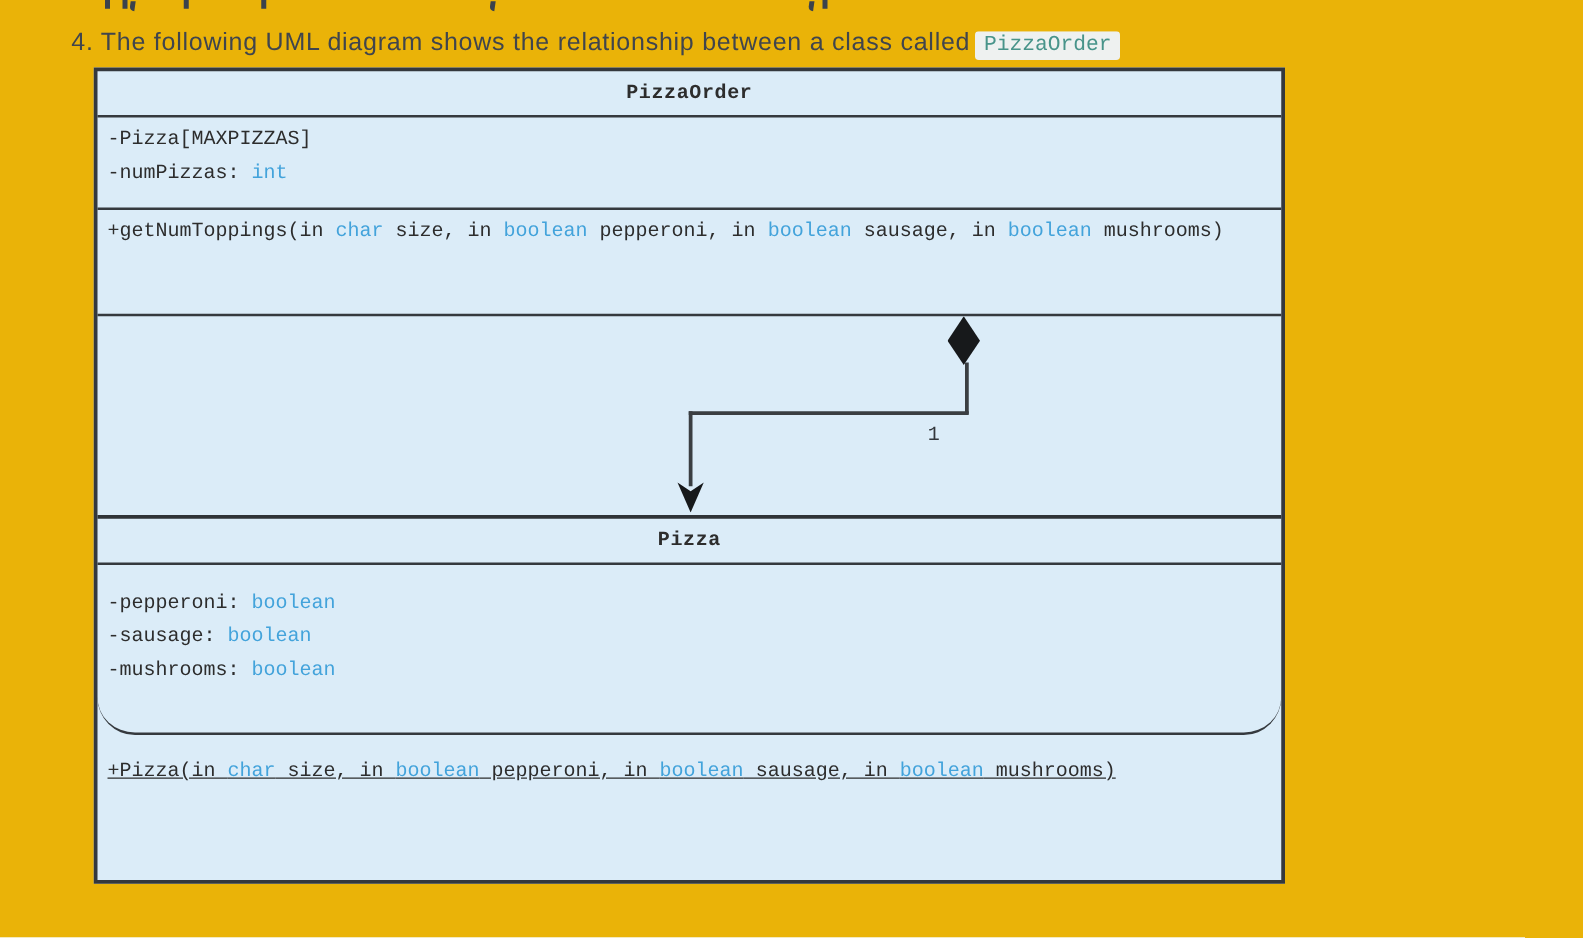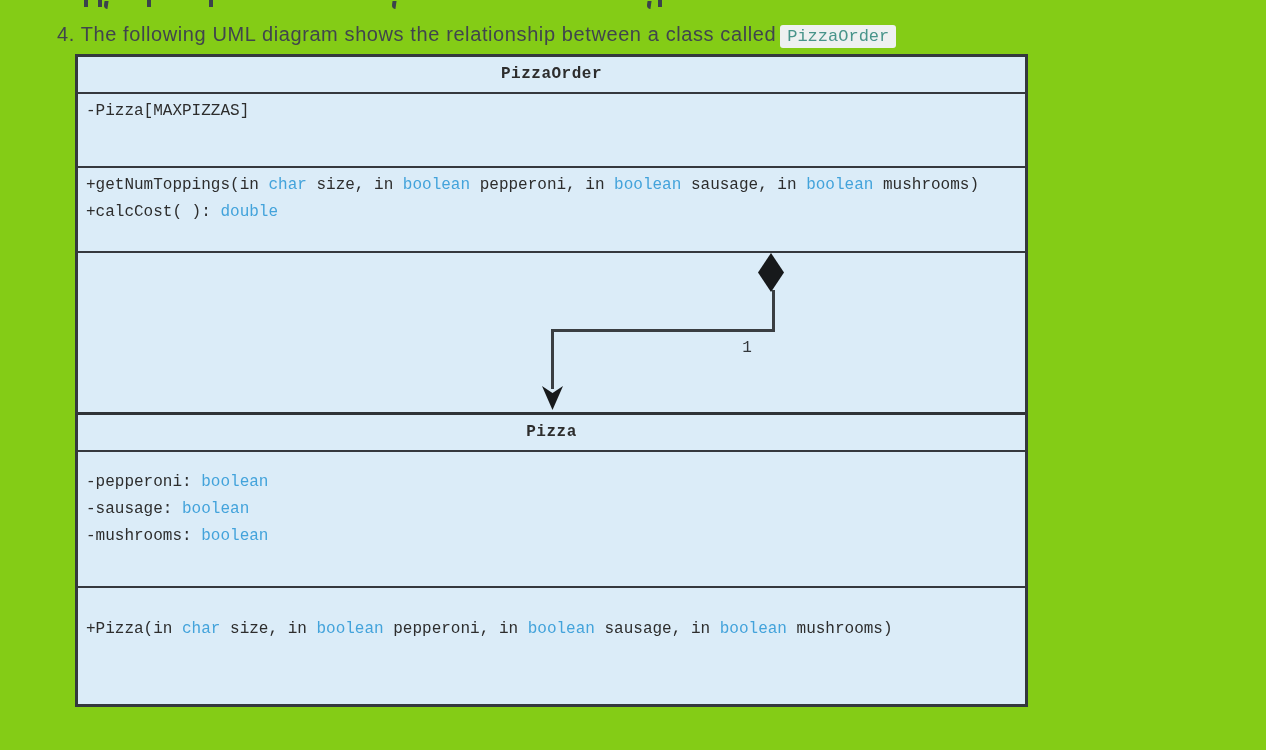--- a/index.html
+++ b/index.html
@@ -1,18 +1,18 @@
 <!DOCTYPE html>
 <html><head>
 <meta charset="utf-8">
 <style>
   html, body { margin: 0; padding: 0; background: #ffffff; }
   #root {
     position: relative; width: 1266px; height: 750px;
-    overflow: hidden; background: #84cc16;
+    overflow: hidden; background: #eab308;
     font-family: "Liberation Sans", sans-serif;
   }
 
   
   .remnant { position: absolute; top: 0; background: #3b424c; }
   .remnant.stem { width: 4px; height: 7px; }
   .remnant.comma { width: 4px; height: 8px; top: 1px; border-radius: 0 0 0 4px; transform: skewX(-8deg); }
 
   
   #intro-line {
@@ -40,22 +40,22 @@
     height: 37px; line-height: 34px; text-align: center;
     font-weight: bold; font-size: 16px; letter-spacing: 0.5px;
   }
   .members { font-size: 16px; }
   .members .code-line { line-height: 27px; padding-left: 8px; white-space: nowrap; }
   .members .type { color: #43a3db; }
 
   #po-attrs   { height: 74px; padding-top: 4px; }
   #po-methods { height: 85px; padding-top: 4px; }
   #connector-zone { height: 159px; position: relative; border-bottom: 3px solid #2f3337; }
-  #pz-attrs   { height: 136px; padding-top: 17px; }
-  #pz-methods { height: 94px; padding-top: 28px; border-bottom: none; }
+  #pz-attrs   { height: 136px; padding-top: 17px; border-radius: 30px; }
+  #pz-methods { height: 94px; padding-top: 16px; border-bottom: none; text-decoration: underline; }
 
   
   .line { position: absolute; background: #3a3e42; }
   #composition-diamond {
     position: absolute; left: 680px; top: 0; width: 26px; height: 39px;
     background: #17191b;
     clip-path: polygon(50% 0, 100% 50%, 50% 100%, 0 50%);
   }
   #conn-v1 { left: 694px; top: 37px; width: 3px; height: 41px; }
   #conn-h  { left: 473px; top: 76px; width: 224px; height: 3px; }
@@ -87,25 +87,25 @@
   </div>
 
   <div id="uml">
 
     <div class="compartment class-title">
       <span>PizzaOrder</span>
     </div>
 
     <div id="po-attrs" class="compartment members">
         <div class="code-line"><span>-Pizza[MAXPIZZAS]</span></div>
+        <div class="code-line"><span>-numPizzas: </span><span class="type">int</span></div>
       </div>
 
     <div id="po-methods" class="compartment members">
         <div class="code-line"><span>+getNumToppings(in </span><span class="type">char</span><span> size, in </span><span class="type">boolean</span><span> pepperoni, in </span><span class="type">boolean</span><span> sausage, in </span><span class="type">boolean</span><span> mushrooms)</span></div>
-        <div class="code-line"><span>+calcCost( ): </span><span class="type">double</span></div>
       </div>
 
     <div id="connector-zone">
       <div id="composition-diamond"></div>
       <div id="conn-v1" class="line"></div>
       <div id="conn-h" class="line"></div>
       <div id="conn-v2" class="line"></div>
       <svg id="arrowhead" width="23" height="25" viewBox="0 0 23 25">
         <polygon points="11.5,25 1,1 11.5,8 22,1" fill="#17191b"></polygon>
       </svg>

